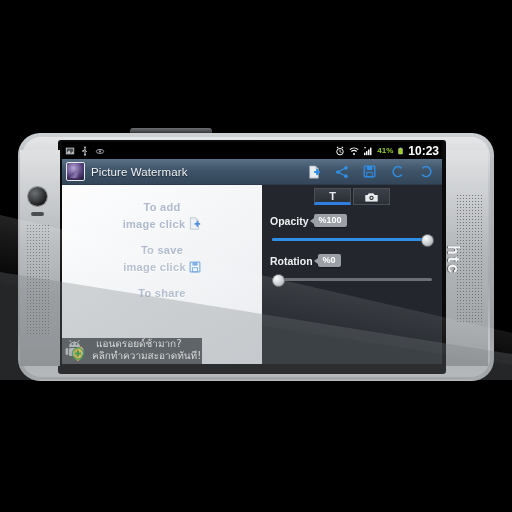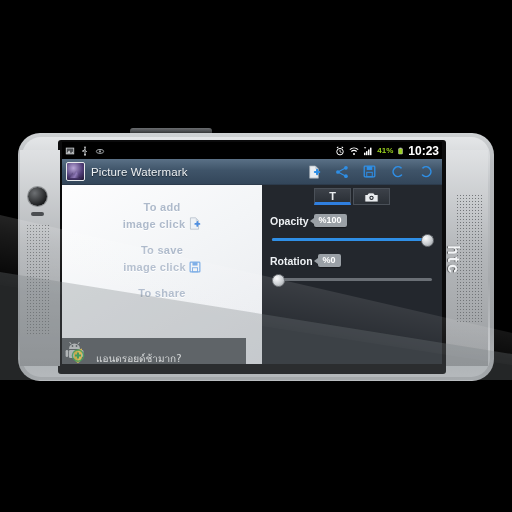--- a/index.html
+++ b/index.html
@@ -79,22 +79,22 @@
           overflow:hidden;}
   .hint{position:absolute;width:100%;text-align:center;color:#aebacb;
         font-weight:bold;font-size:11px;line-height:17px;letter-spacing:.3px;
         text-shadow:0 1px 0 rgba(255,255,255,.9);}
   #h1{top:14px;}
   #h2{top:57px;}
   #h3{top:100px;}
   .hint .ic{display:inline-block;vertical-align:-2px;margin-left:3px;}
 
   
-  #ad{position:absolute;left:0;bottom:0;width:184px;height:27px;
-      background:#555a5e;display:flex;align-items:flex-end;overflow:hidden;}
+  #ad{position:absolute;left:0;bottom:0;width:140px;height:27px;
+      background:#555a5e;display:flex;align-items:flex-start;overflow:hidden;}
   #ad-ico{position:relative;width:30px;height:25px;flex:0 0 auto;}
   #ad-txt{font-size:10px;color:#fff;line-height:12px;font-family:"DejaVu Sans",sans-serif;
           white-space:nowrap;}
   #ad-txt div:first-child{padding-left:4px;}
 
   
   #panel{position:relative;width:180px;height:180px;background:#23272d;
          padding:0;box-sizing:border-box;}
   #tabs{display:flex;justify-content:center;padding-top:3px;}
   .tab{width:37px;height:17px;display:flex;align-items:center;justify-content:center;
@@ -290,20 +290,21 @@
               <circle cx="14.5" cy="6" r=".9" fill="#555a5e"></circle>
               <path d="M9 4 L7.6 2 M16 4 L17.4 2" stroke="#c9cccd" stroke-width="1"></path>
               <path d="M12 11 L20 8.4 L20 16 q0 5 -4 7 q-4 -2 -4 -7 Z" fill="#ffd34d"></path>
               <path d="M12 11 L16 9.7 L16 23 q-4 -2 -4 -7 Z" fill="#e9bf3a"></path>
               <path d="M15 12.6 h2 v2 h2 v2 h-2 v2 h-2 v-2 h-2 v-2 h2 Z" fill="#2fa84f"></path>
               <circle cx="16" cy="15.6" r="5.6" fill="none" stroke="#2fa84f" stroke-width="1.4" opacity=".85"></circle>
             </svg>
           </div>
           <div id="ad-txt">
             <div>แอนดรอยด์ช้ามาก?</div>
+            <div>คลิกทำความสะอาดทันที!</div>
           </div>
         </div>
       </div>
 
       <div id="panel">
 
         <div id="tabs">
           <div class="tab sel">
             <span>T</span>
           </div>

